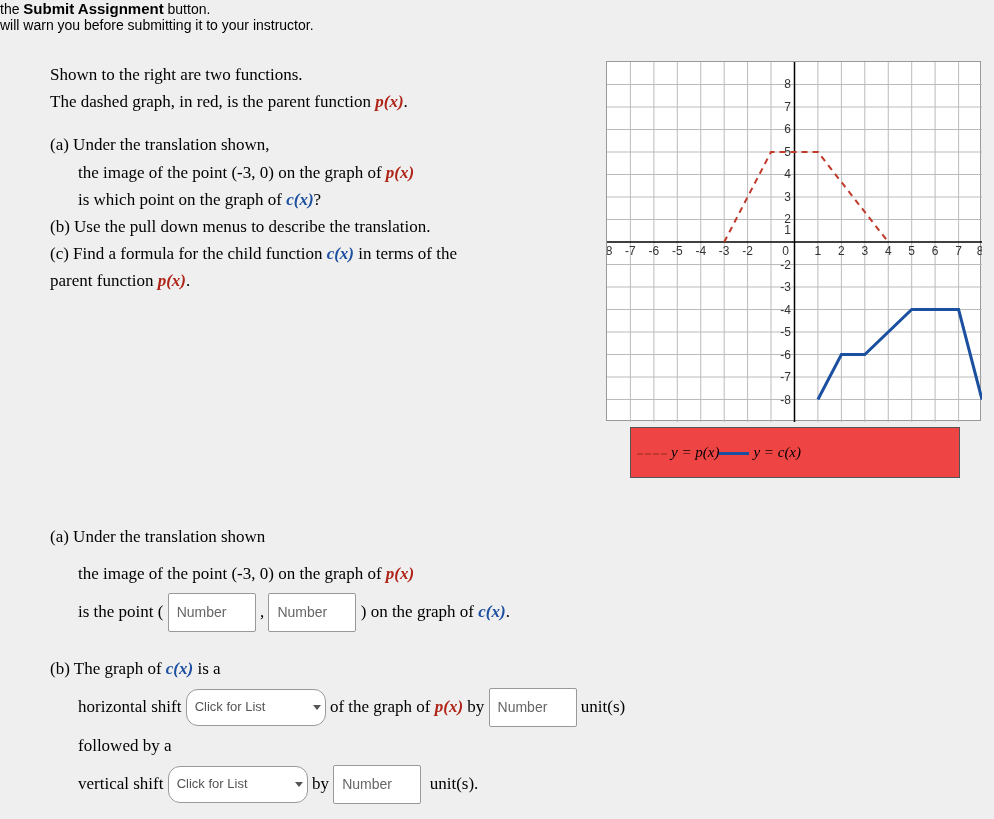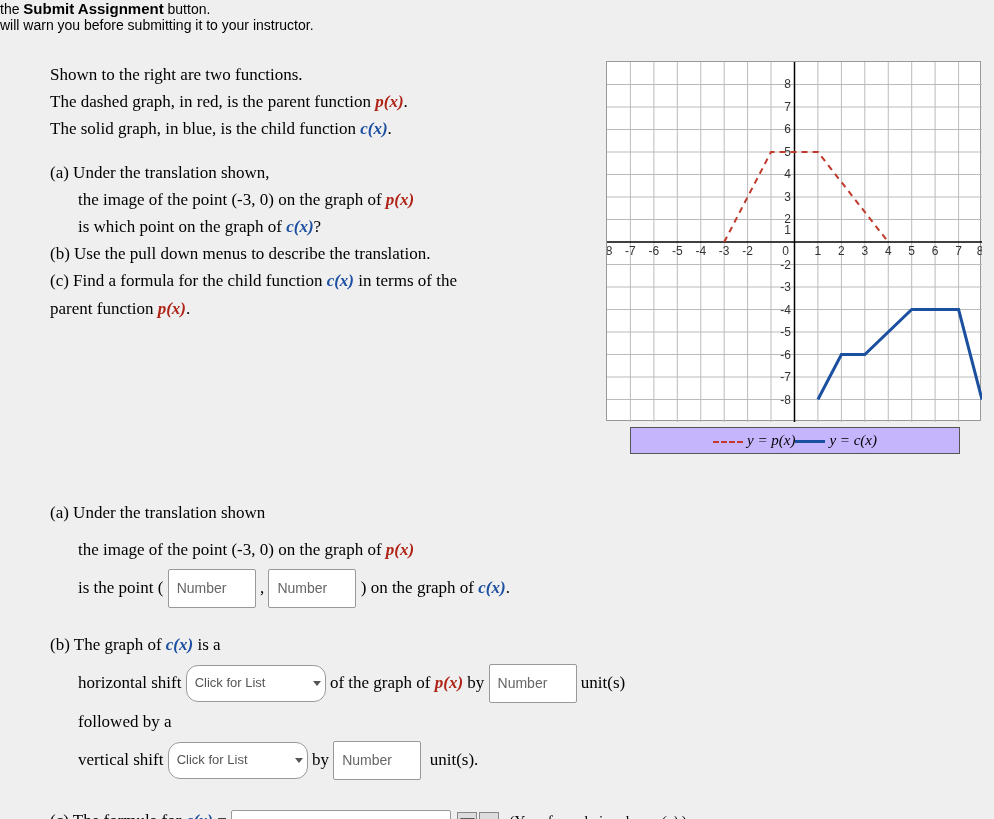--- a/index.html
+++ b/index.html
@@ -32,25 +32,25 @@
     border: 1px solid #999;
     background: #fff;
     position: relative;
     width: 375px;
     height: 360px;
   }
   .legend-box {
     width: 330px;
     margin: 6px auto 0;
     border: 1px solid #555;
-    background: #c4b5fd;
+    background: #ef4444;
     display: flex;
-    justify-content: center;
+    justify-content: flex-start;
     align-items: center;
-    padding: 4px 6px;
+    padding: 16px 6px;
     font-size: 15px;
   }
   .dash-sample {
     display: inline-block;
     width: 30px;
     height: 0;
     border-top: 2px dashed #c0392b;
     vertical-align: middle;
     margin-right: 4px;
   }
@@ -139,23 +139,20 @@
   </div>
   <div>will warn you before submitting it to your instructor.</div>
 </div>
 
 <div class="problem-area">
   <div class="top-row">
     <div class="prompt-col">
       <div>Shown to the right are two functions.</div>
       <div>
         <span>The dashed graph, in red, is the parent function </span><span class="fn-red">p(x)</span><span>.</span>
-      </div>
-      <div>
-        <span>The solid graph, in blue, is the child function </span><span class="fn-blue">c(x)</span><span>.</span>
       </div>
       <div style="height:16px"></div>
       <div>(a) Under the translation shown,</div>
       <div class="subindent">
         <span>the image of the point </span><span class="pt-bold">(-3, 0)</span><span> on the graph of </span><span class="fn-red">p(x)</span>
       </div>
       <div class="subindent">
         <span>is which point on the graph of </span><span class="fn-blue">c(x)</span><span>?</span>
       </div>
       <div>(b) Use the pull down menus to describe the translation.</div>

